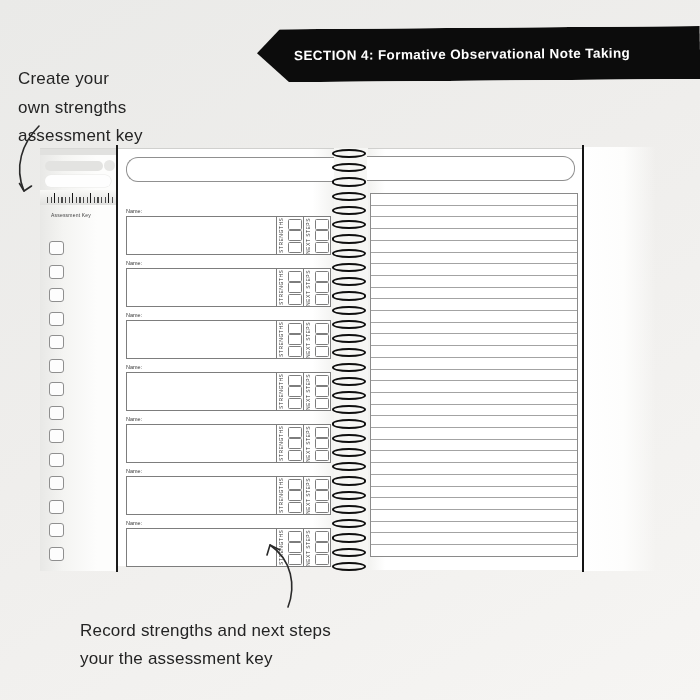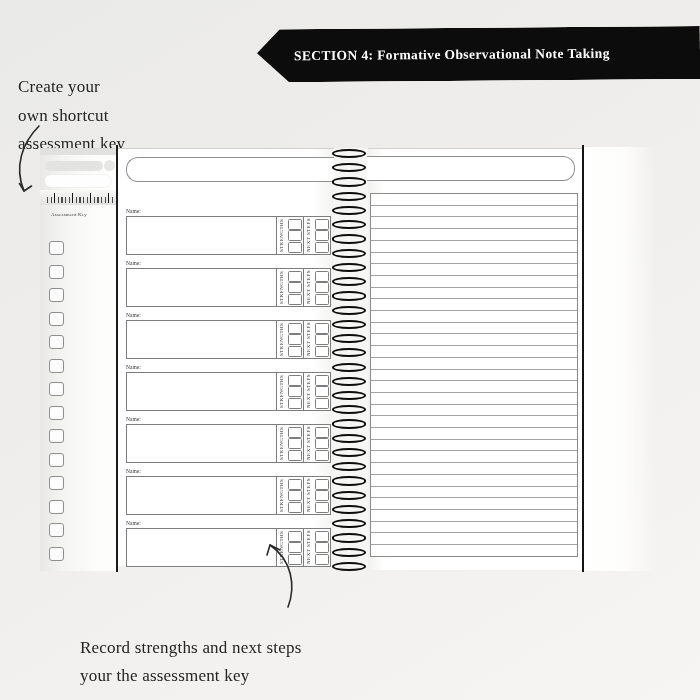--- a/index.html
+++ b/index.html
@@ -1,33 +1,33 @@
 <!DOCTYPE html>
 <html><head>
 <meta charset="utf-8">
 <style>
   html,body{margin:0;padding:0;}
   .stage{
     position:relative;width:700px;height:700px;overflow:hidden;
     background:linear-gradient(150deg,#eaeae8 0%,#efeeec 45%,#f6f5f3 100%);
-    font-family:Liberation Serif, serif;
+    font-family:Liberation Sans, sans-serif;
   }
   
   .banner{
     position:absolute;left:257px;top:26px;width:443px;height:53px;
     background:#0c0c0c;color:#fff;
     clip-path:polygon(23px 0%,100% 0%,100% 100%,32px 100%,0% 45%);
     display:flex;align-items:center;padding-left:37px;box-sizing:border-box;
     font-weight:bold;font-size:13.5px;letter-spacing:.4px;
     transform:rotate(-.45deg);transform-origin:100% 50%;
   }
   
   .ann{position:absolute;color:#242424;font-size:17px;line-height:28.5px;letter-spacing:.2px;}
-  .ann-top{left:18px;top:73px;}
-  .ann-bottom{left:80px;top:634px;line-height:28px;}
+  .ann-top{left:18px;top:65px;}
+  .ann-bottom{left:80px;top:617px;line-height:28px;}
   .arrow-svg{position:absolute;}
   .arrow-svg path{fill:none;stroke:#2a2a2a;stroke-width:1.6;stroke-linecap:round;}
   
   .notebook{position:absolute;left:40px;top:145px;width:617px;height:430px;}
   .stack-edge{position:absolute;left:544px;top:2px;width:72px;height:424px;
     background:linear-gradient(90deg,#ffffff 0%,#fdfdfc 55%,rgba(246,245,243,0) 100%);}
   
   .sidebar{position:absolute;left:0;top:3px;width:76px;height:422px;
     background:linear-gradient(90deg,#e8e8e6 0%,#f4f4f2 30%,#fdfdfc 75%);
     border-top:1px solid #d8d8d6;}
@@ -81,21 +81,21 @@
 <body>
 
 <div class="stage">
 
   <div class="banner">
     <span>SECTION 4: Formative Observational Note Taking</span>
   </div>
 
   <div class="ann ann-top">
     <div>Create your</div>
-    <div>own shortcut</div>
+    <div>own strengths</div>
     <div>assessment key</div>
   </div>
 
   <svg class="arrow-svg" style="left:12px;top:123px;" width="40" height="78" viewBox="0 0 40 78">
     <path d="M27 3 C 10 20, 2 44, 12 68"></path>
     <path d="M12 68 L7.5 60.5 M12 68 L19.5 63"></path>
   </svg>
 
   <div class="notebook">
 

